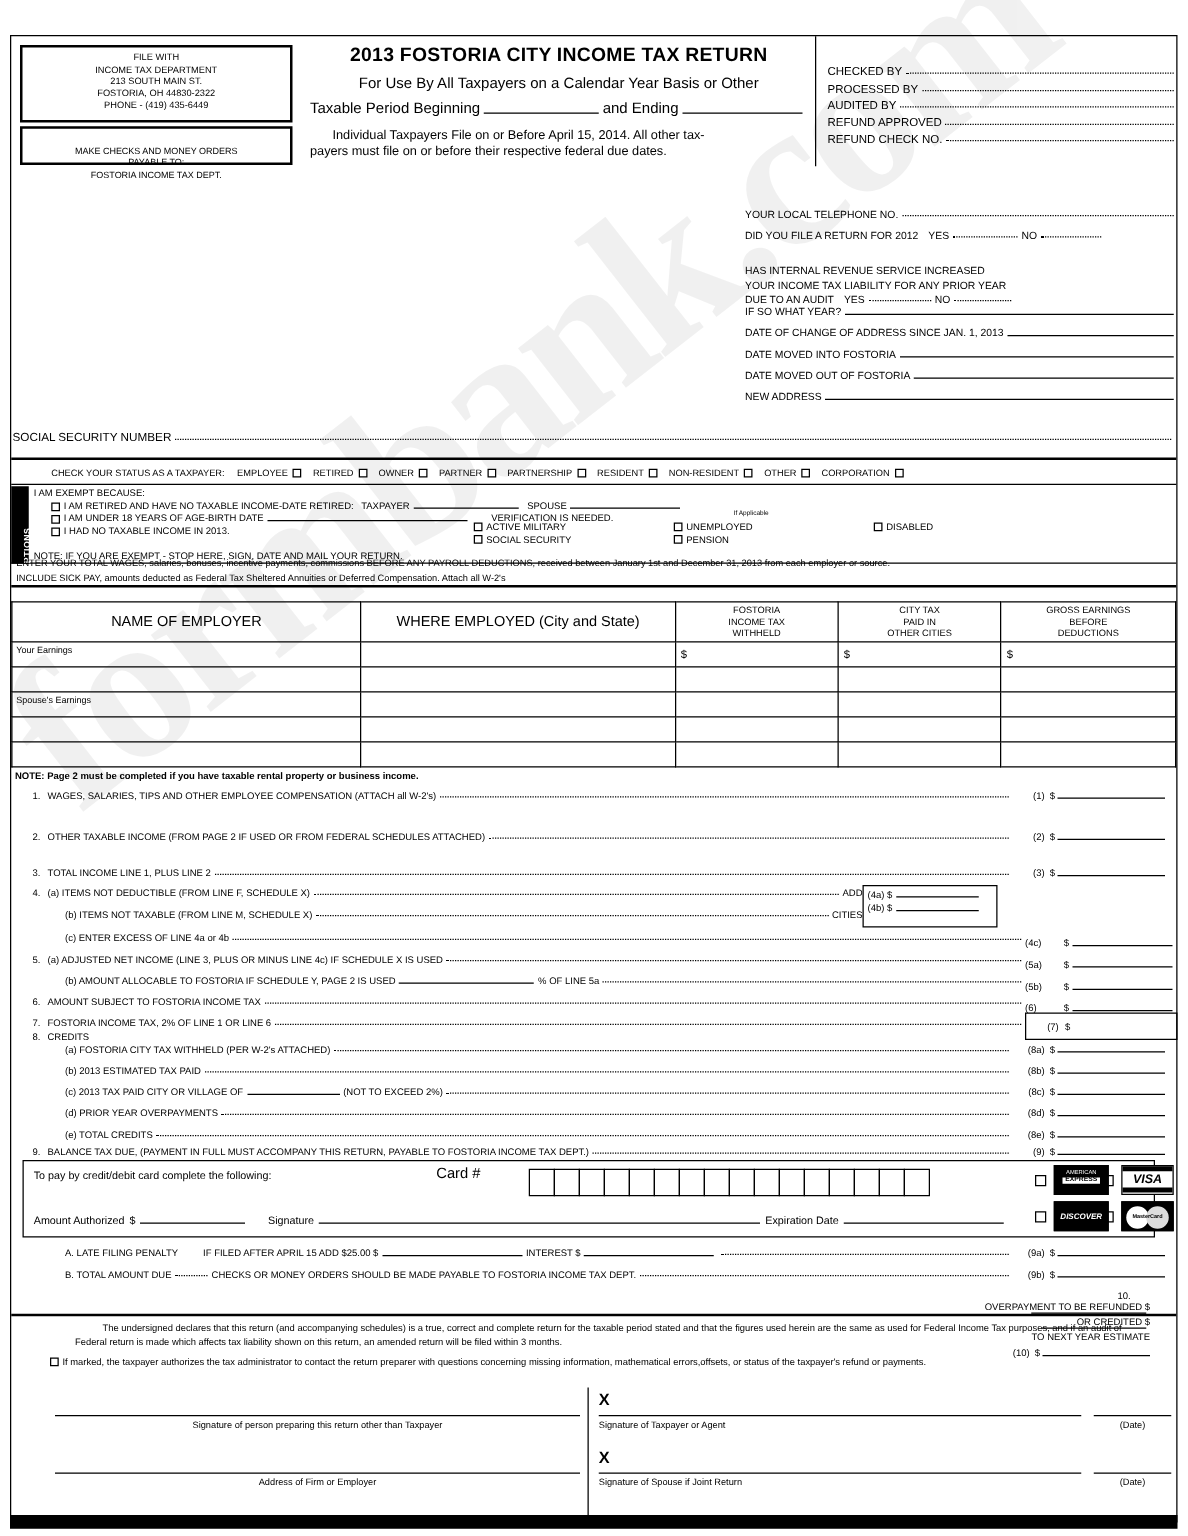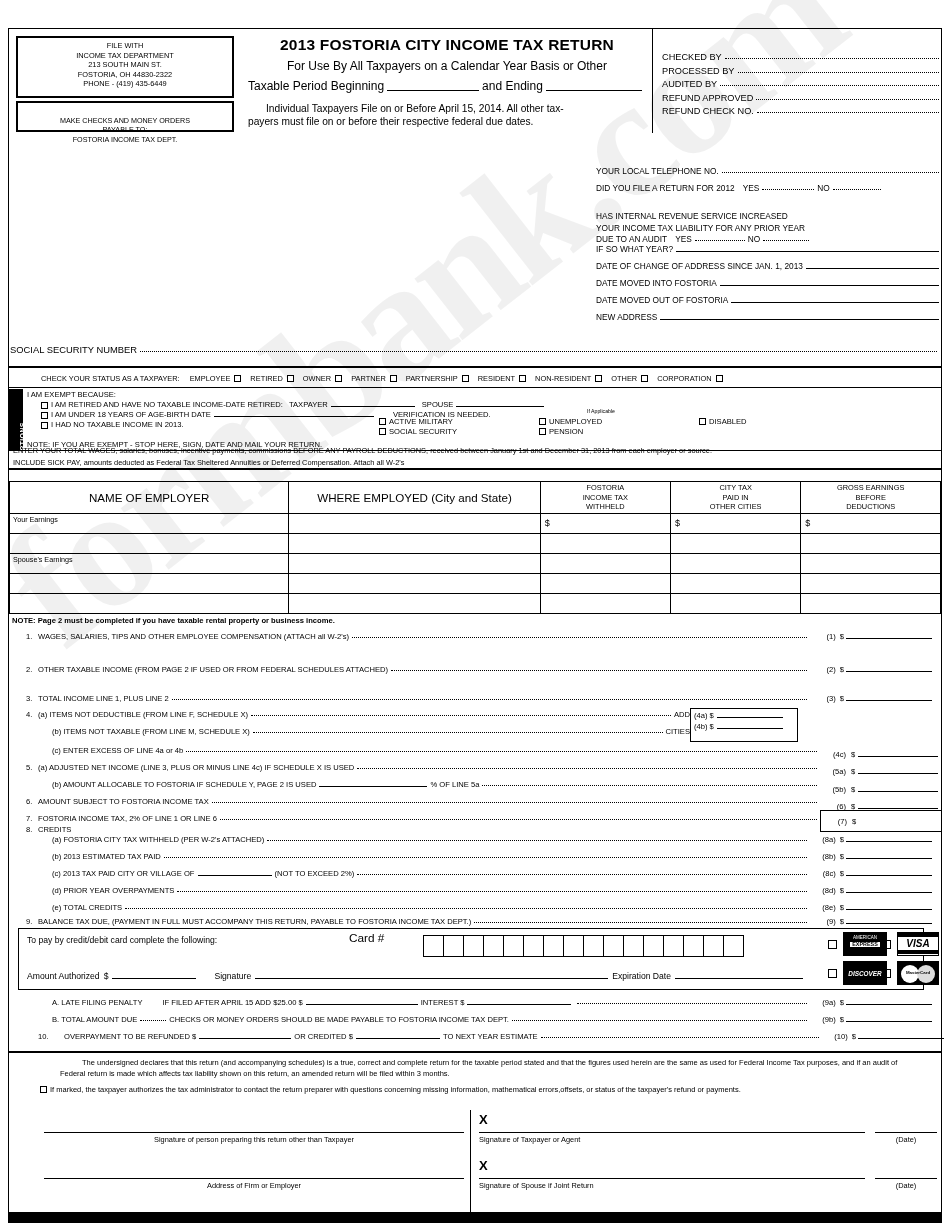--- a/index.html
+++ b/index.html
@@ -127,21 +127,21 @@
   .subtxt { padding-left:40px; }
 
   
   #box4 { left:690px; top:708px; width:108px; height:34px; border:1px solid #000; }
   #box4 .r { display:flex; align-items:flex-end; font-size:7.6px; padding:2px 0 0 3px; }
   #box4 .r .ul { width:66px; border-bottom:1px solid #000; height:1px; margin:0 0 2px 3px; }
 
   
   #amtbox { left:820px; top:742px; width:122px; height:86px; }
   #amtbox .r { display:flex; align-items:flex-end; font-size:7.6px; height:17.2px; }
-  #amtbox .r .code { width:26px; text-align:right; flex:none; }
+  #amtbox .r .code { width:26px; flex:none; }
   #amtbox .r .dol { margin:0 3px 0 5px; }
   #amtbox .r .ul { flex:1; border-bottom:1px solid #000; height:1px; margin:0 4px 2px 0; }
   #box7 { left:820px; top:810px; width:122px; height:22px; border:1px solid #000; }
   #box7 .r { display:flex; align-items:center; font-size:7.6px; height:100%; }
   #box7 .r .code { width:26px; text-align:right; }
   #box7 .r .dol { margin-left:5px; }
 
   
   .cline { position:absolute; display:flex; align-items:flex-end; font-size:7.6px; }
   .cline .txt { padding-left:40px; white-space:nowrap; }
@@ -746,21 +746,21 @@
     <span class="dots" style="max-width:26px"></span>
     <span>CHECKS OR MONEY ORDERS SHOULD BE MADE PAYABLE TO FOSTORIA INCOME TAX DEPT.</span>
     <span class="dots"></span>
     <span class="amt">
       <span class="code">(9b)</span>
       <span class="dol">$</span>
       <span class="ul2"></span>
     </span>
   </div>
 
-  <div class="abline" style="left:24px; top:1032px; width:920px;">
+  <div class="abline" style="left:0; top:1032px; width:920px;flex-direction:column;">
     <span style="padding-left:14px; width:40px">10.</span>
     <span>OVERPAYMENT TO BE REFUNDED $</span>
     <span class="ul" style="width:92px; flex:none;"></span>
     <span>OR CREDITED $</span>
     <span class="ul" style="width:84px; flex:none;"></span>
     <span>TO NEXT YEAR ESTIMATE</span>
     <span class="dots"></span>
     <span class="amt">
       <span class="code">(10)</span>
       <span class="dol">$</span>

